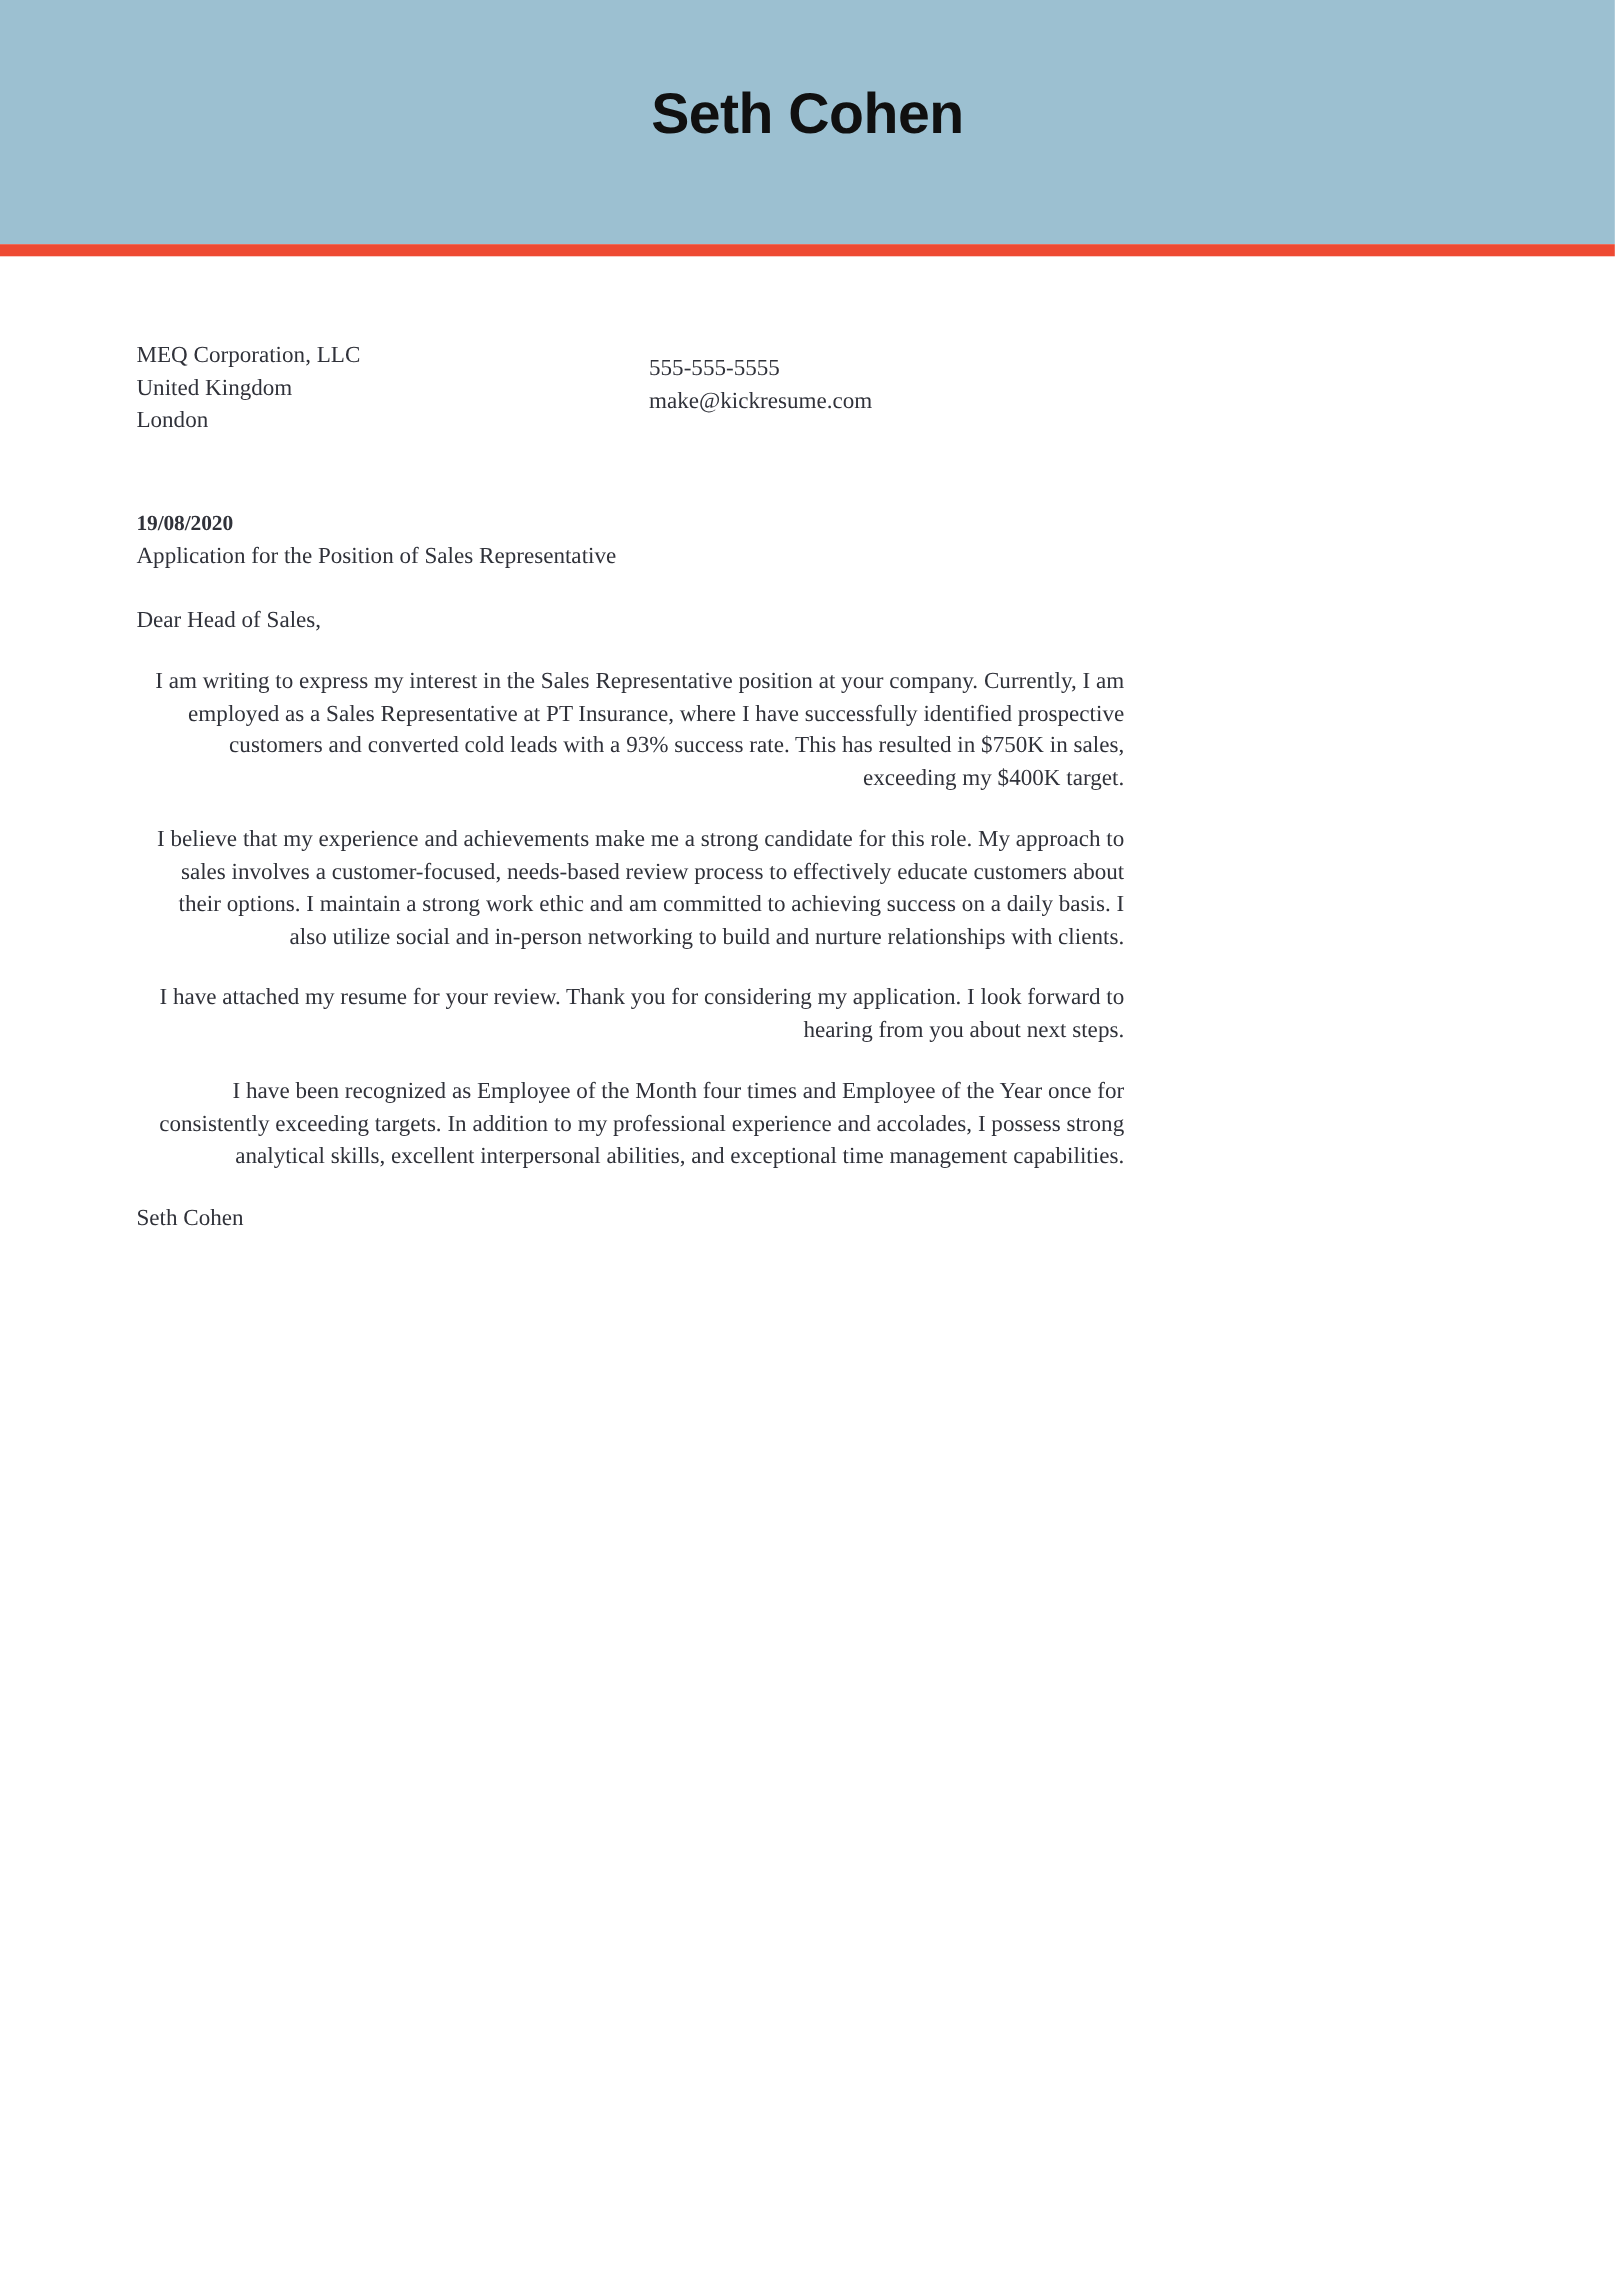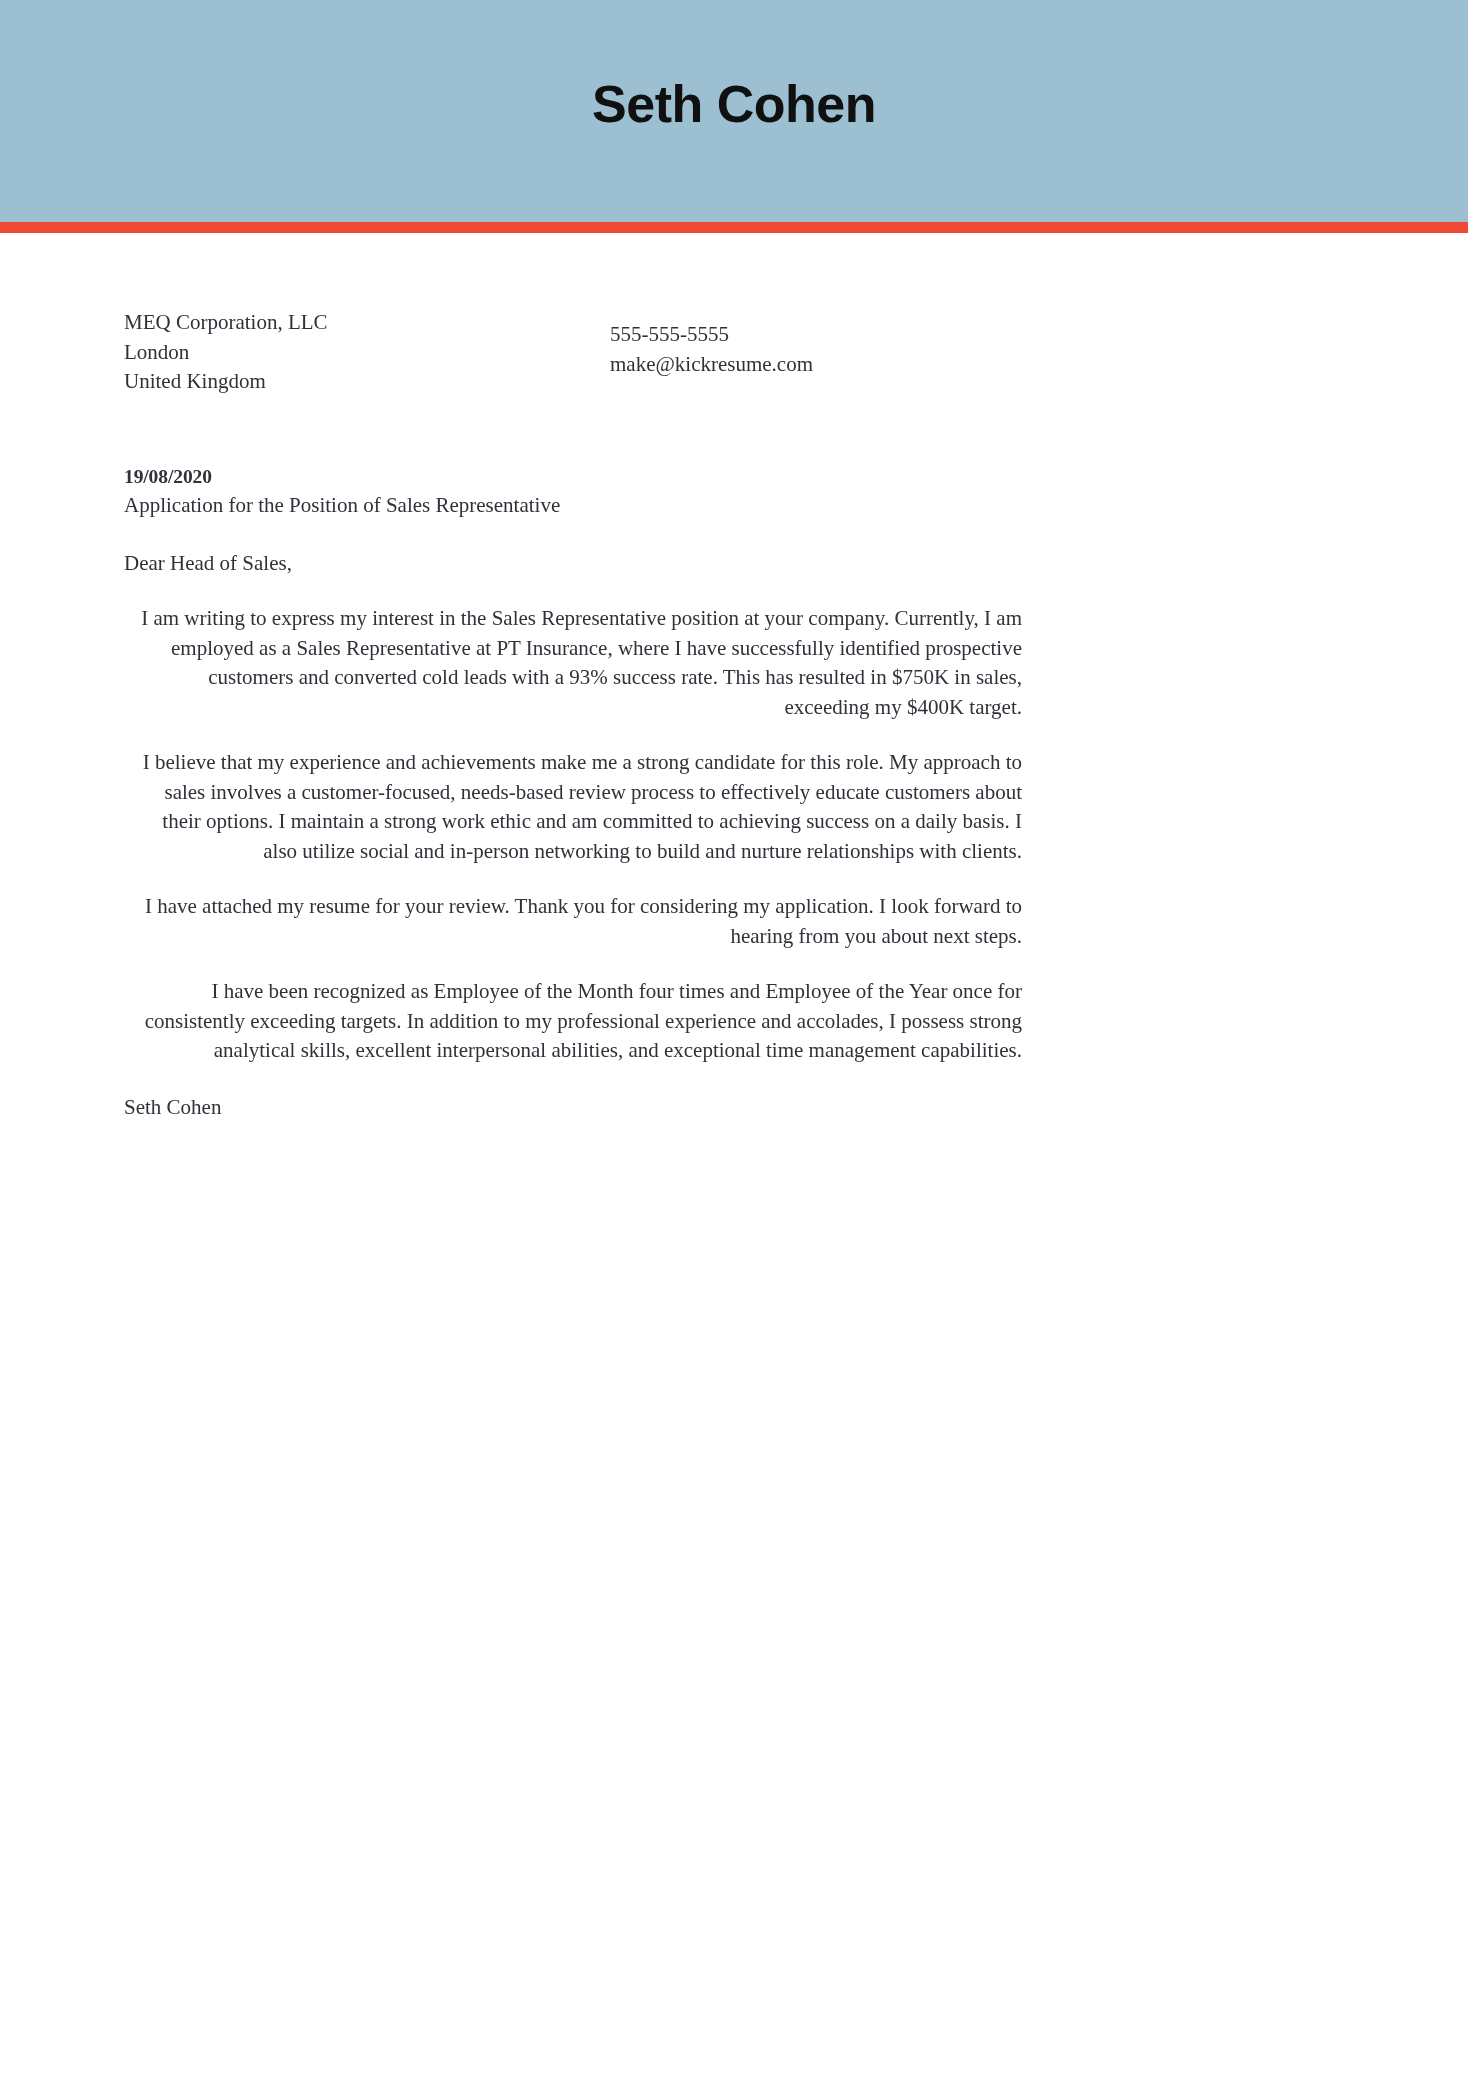--- a/index.html
+++ b/index.html
@@ -71,21 +71,20 @@
     color: #30323a;
   }
 
   
   .contact-block {
     margin-top: 75px;
     display: flex;
     font-size: 21px;
     line-height: 29.5px;
     color: #30323a;
-    gap: 20px;
   }
   .contact-col-left {
     width: 466px;
     flex: 0 0 466px;
   }
   .contact-col-right {
     flex: 1 1 auto;
     margin-top: 12px;
   }
   .contact-line {
@@ -141,22 +140,22 @@
   </div>
 
   <div class="accent-stripe" style="background: rgb(238, 74, 51);"></div>
 
   <div class="letter">
     <div class="content" style="color: rgb(48, 50, 58);">
 
       <div class="contact-block">
         <div class="contact-col-left">
           <div class="contact-line">MEQ Corporation, LLC</div>
+          <div class="contact-line">United Kingdom</div>
           <div class="contact-line">London</div>
-          <div class="contact-line">United Kingdom</div>
         </div>
         <div class="contact-col-right">
           <div class="contact-line">555-555-5555</div>
           <div class="contact-line">make@kickresume.com</div>
         </div>
       </div>
 
       <div class="meta-block">
         <div class="letter-date">19/08/2020</div>
         <div class="letter-subject">Application for the Position of Sales Representative</div>

